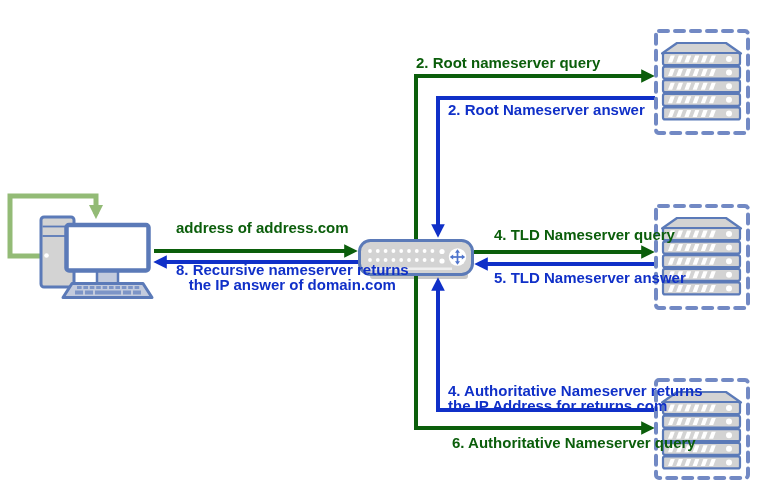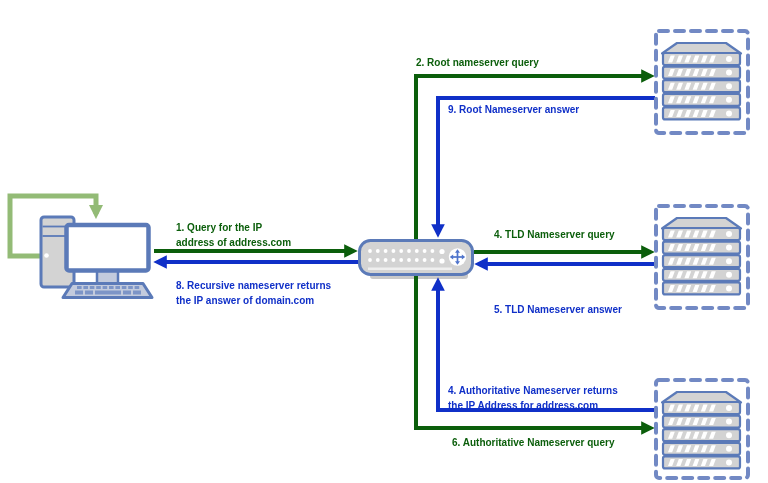--- a/index.html
+++ b/index.html
@@ -12,21 +12,21 @@
     --shadow_gray:#c9c9c9;
     --background:#ffffff;
   }
   html,body{margin:0;padding:0;background:var(--background);}
   #stage{
     position:relative;width:768px;height:483px;background:var(--background);
     overflow:hidden;font-family:"Liberation Sans",sans-serif;
   }
   #diagram-svg{position:absolute;left:0;top:0;}
   .lbl{
-    position:absolute;font-size:10px;font-weight:bold;line-height:14.5px;
+    position:absolute;font-size:15px;font-weight:bold;line-height:14.5px;
     white-space:nowrap;
   }
   .lbl span{display:block;}
   .q{color:var(--query_green);}
   .a{color:var(--answer_blue);}
 </style>
 </head>
 <body>
 
 <div id="stage">
@@ -153,47 +153,46 @@
     <use href="#server" x="663" y="217"></use>
   </g>
 
   <g>
     <rect x="656" y="380" width="92" height="98" rx="3" fill="none" style="stroke:var(--dashed_border)" stroke-width="4" stroke-dasharray="9 7" stroke-linecap="round"></rect>
     <use href="#server" x="663" y="391"></use>
   </g>
 </svg>
 
 <div class="lbl q" style="left:176px;top:221px;">
-  <span>1. Query for the IP</span>
   <span>address of address.com</span>
 </div>
 
 <div class="lbl q" style="left:416px;top:56px;">
   <span>2. Root nameserver query</span>
 </div>
 
 <div class="lbl a" style="left:448px;top:103px;">
-  <span>9. Root Nameserver answer</span>
+  <span>2. Root Nameserver answer</span>
 </div>
 
 <div class="lbl q" style="left:494px;top:228px;text-align:right;">
   <span>4. TLD Nameserver query</span>
 </div>
 
-<div class="lbl a" style="left:494px;top:271px;margin-top:32px;">
+<div class="lbl a" style="left:494px;top:271px;">
   <span>5. TLD Nameserver answer</span>
 </div>
 
 <div class="lbl q" style="left:452px;top:436px;">
   <span>6. Authoritative Nameserver query</span>
 </div>
 
 <div class="lbl a" style="left:448px;top:384px;">
   <span>4. Authoritative Nameserver returns</span>
-  <span>the IP Address for address.com</span>
+  <span>the IP Address for returns.com</span>
 </div>
 
-<div class="lbl a" style="left:176px;top:279px;">
+<div class="lbl a" style="left:176px;top:263px;text-align:center;">
   <span>8. Recursive nameserver returns</span>
   <span>the IP answer of domain.com</span>
 </div>
 
 </div>
 
 </body></html>

